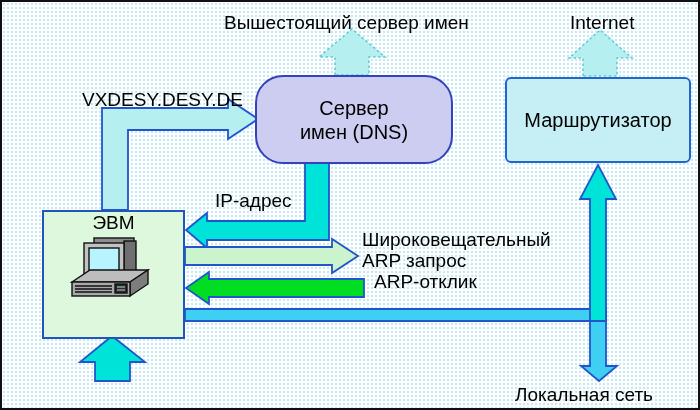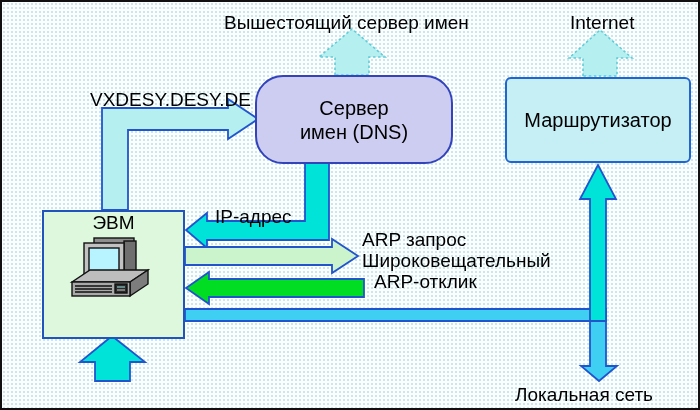--- a/index.html
+++ b/index.html
@@ -53,27 +53,27 @@
 
     <polygon class="solid-stroke" points="588,319 588,197 578,197 596,163 614,197 604,197 604,319" fill="#00E3D8"></polygon>
 
     <polygon class="solid-stroke" points="93,379 93,360 78,360 110,334 143,360 128,360 128,379" fill="#00E3D8"></polygon>
   </svg>
 
   <div class="lbl" style="left:222px;top:10px">Вышестоящий сервер имен</div>
 
   <div class="lbl" style="left:568px;top:10px">Internet</div>
 
-  <div class="lbl" style="left:88px;top:87px">VXDESY.DESY.DE</div>
+  <div class="lbl" style="left:80px;top:87px">VXDESY.DESY.DE</div>
 
-  <div class="lbl" style="left:213px;top:204px">IP-адрес</div>
+  <div class="lbl" style="left:213px;top:188px">IP-адрес</div>
 
   <div class="lbl" style="left:360px;top:227px">
+    <span style="display:block">Широковещательный</span>
     <span style="display:block">ARP запрос</span>
-    <span style="display:block">Широковещательный</span>
   </div>
 
   <div class="lbl" style="left:372px;top:269px">ARP-отклик</div>
 
 
   <div class="lbl" style="left:513px;top:382px">Локальная сеть</div>
 
   <div id="dns-box" class="node" style="background: rgb(205, 205, 242);">
     <span>Сервер</span>
     <span>имен (DNS)</span>

